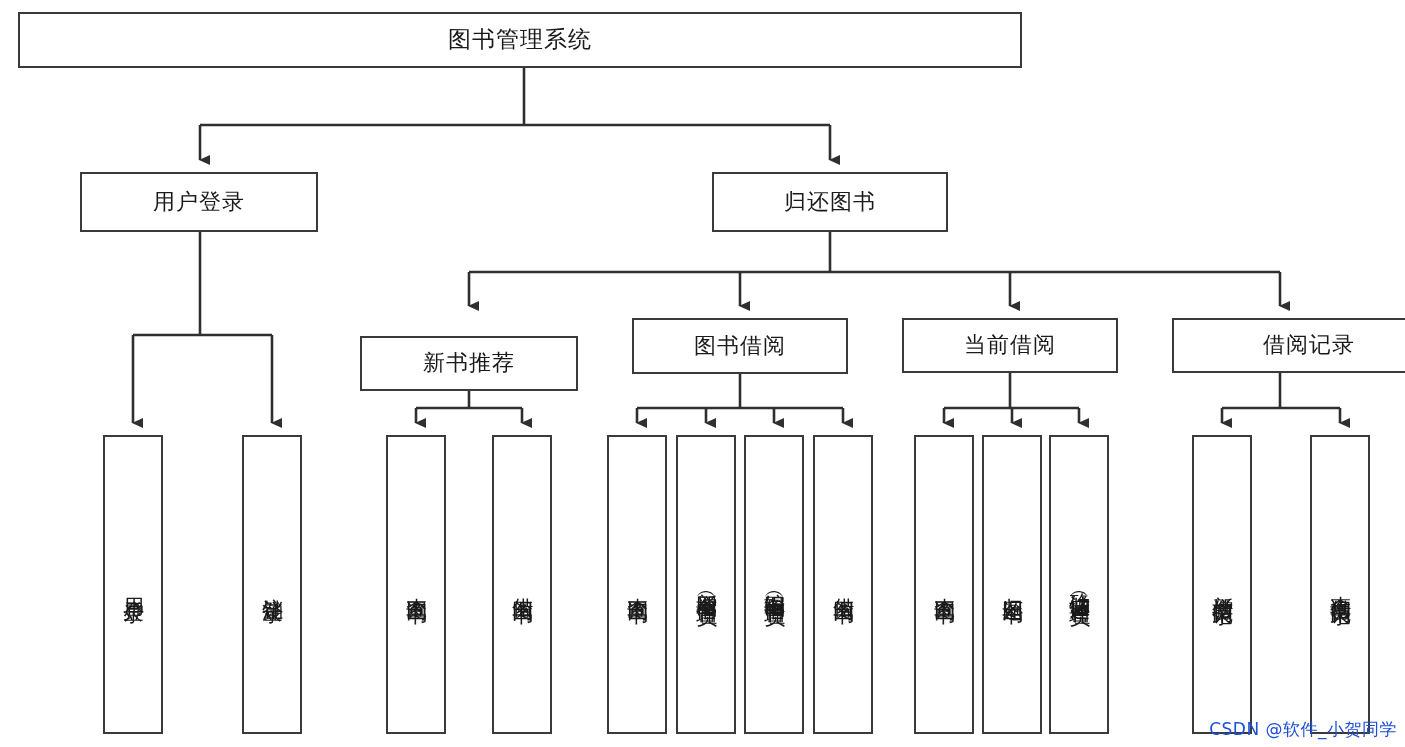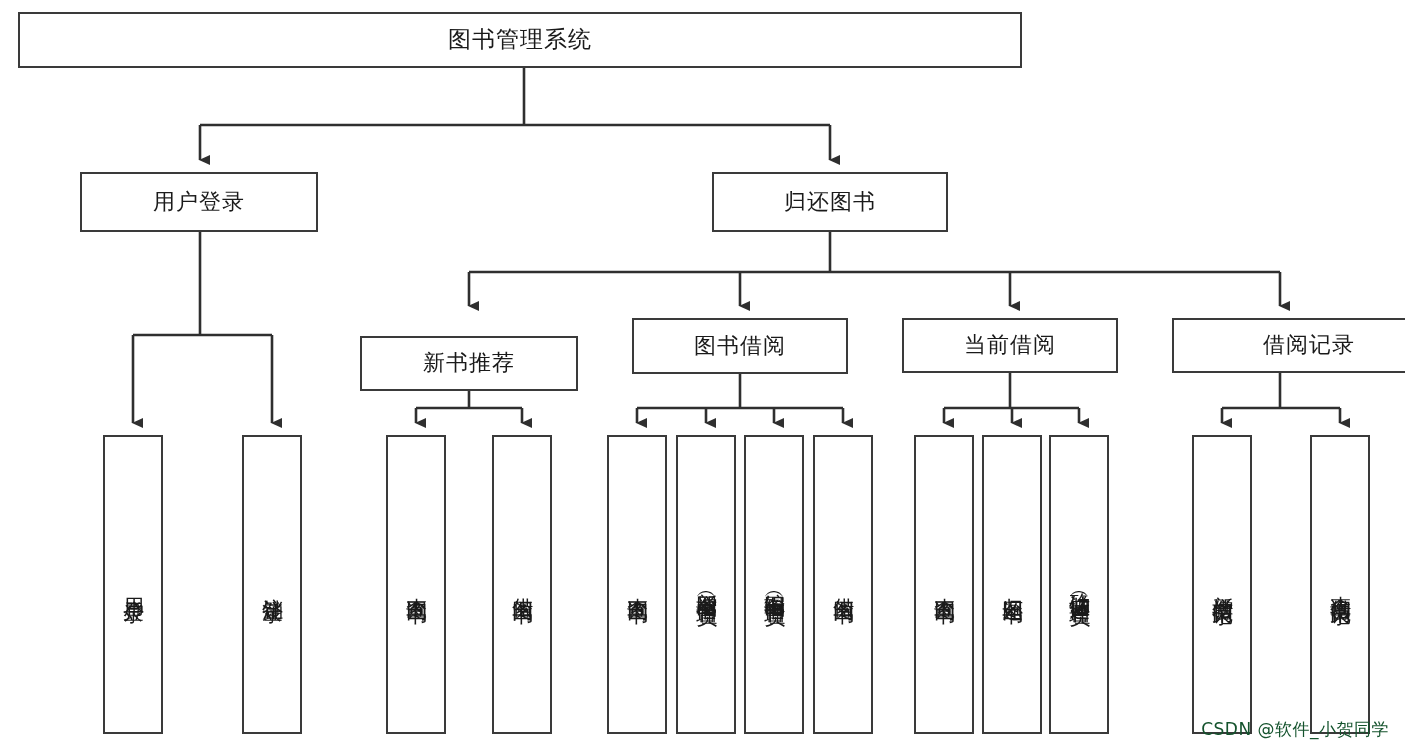--- a/index.html
+++ b/index.html
@@ -54,24 +54,24 @@
     padding: 4px 0;
   }
   .node.v .vtext {
     writing-mode: vertical-rl;
     text-orientation: upright;
     display: block;
     text-align: center;
   }
   .watermark {
     position: absolute;
-    right: 16px;
+    right: 8px;
     bottom: 6px;
     font-size: 17px;
-    color: #14532d;
+    color: #1d4ed8;
     letter-spacing: 0.5px;
     white-space: nowrap;
     font-family: "DejaVu Sans", "Liberation Sans", sans-serif;
   }
 </style>
 </head>
 <body>
 
 <div id="canvas">
 

